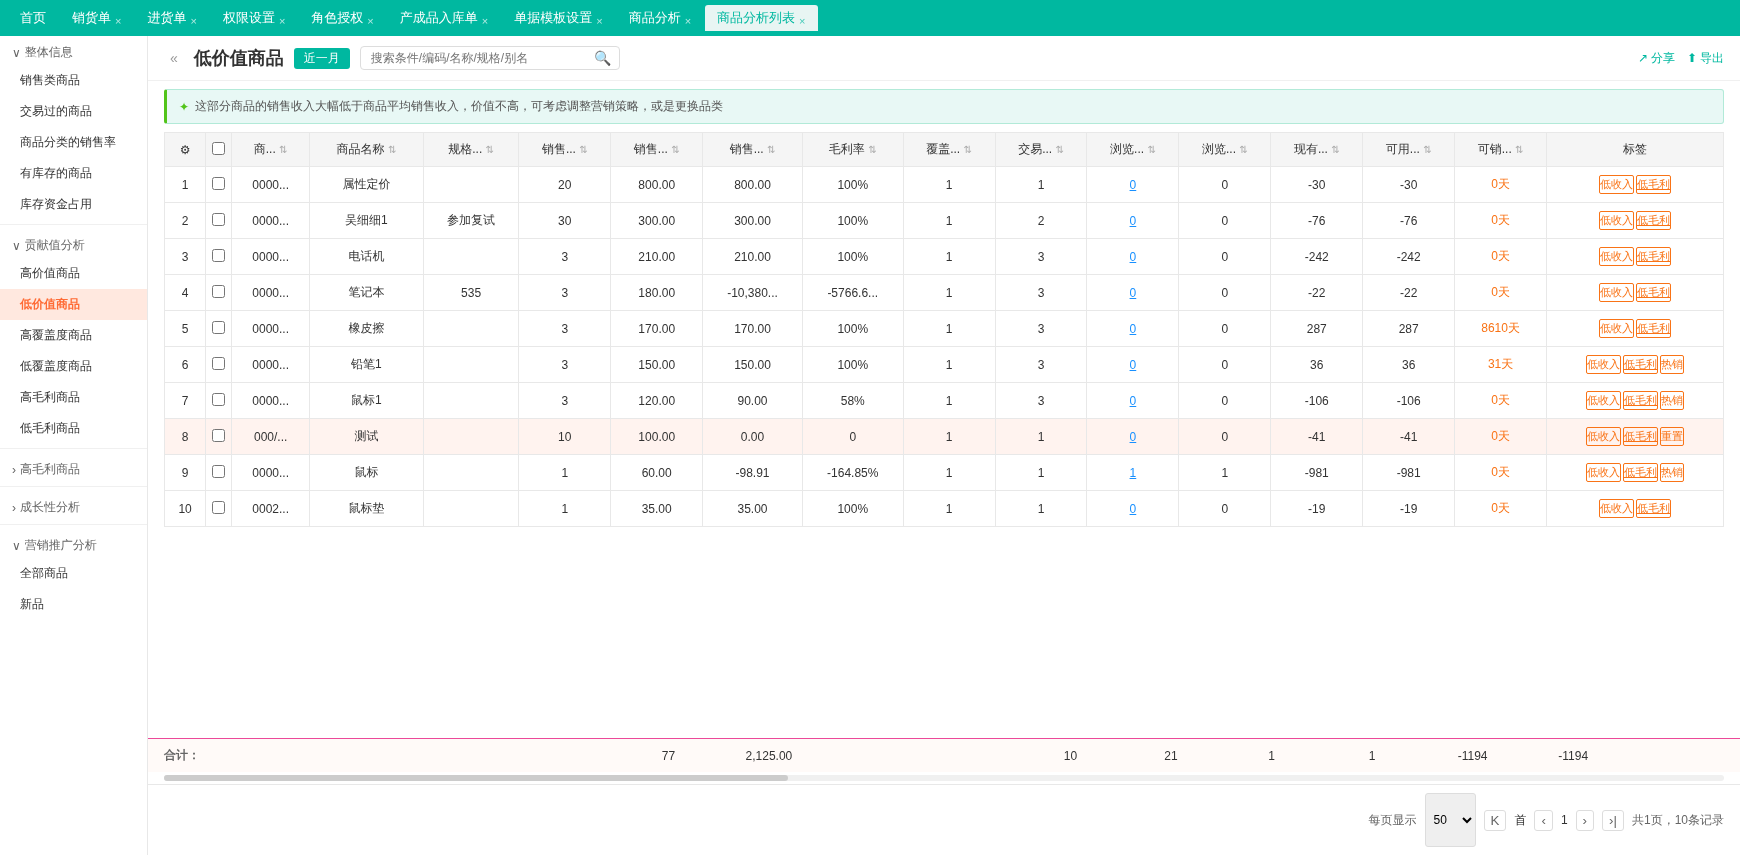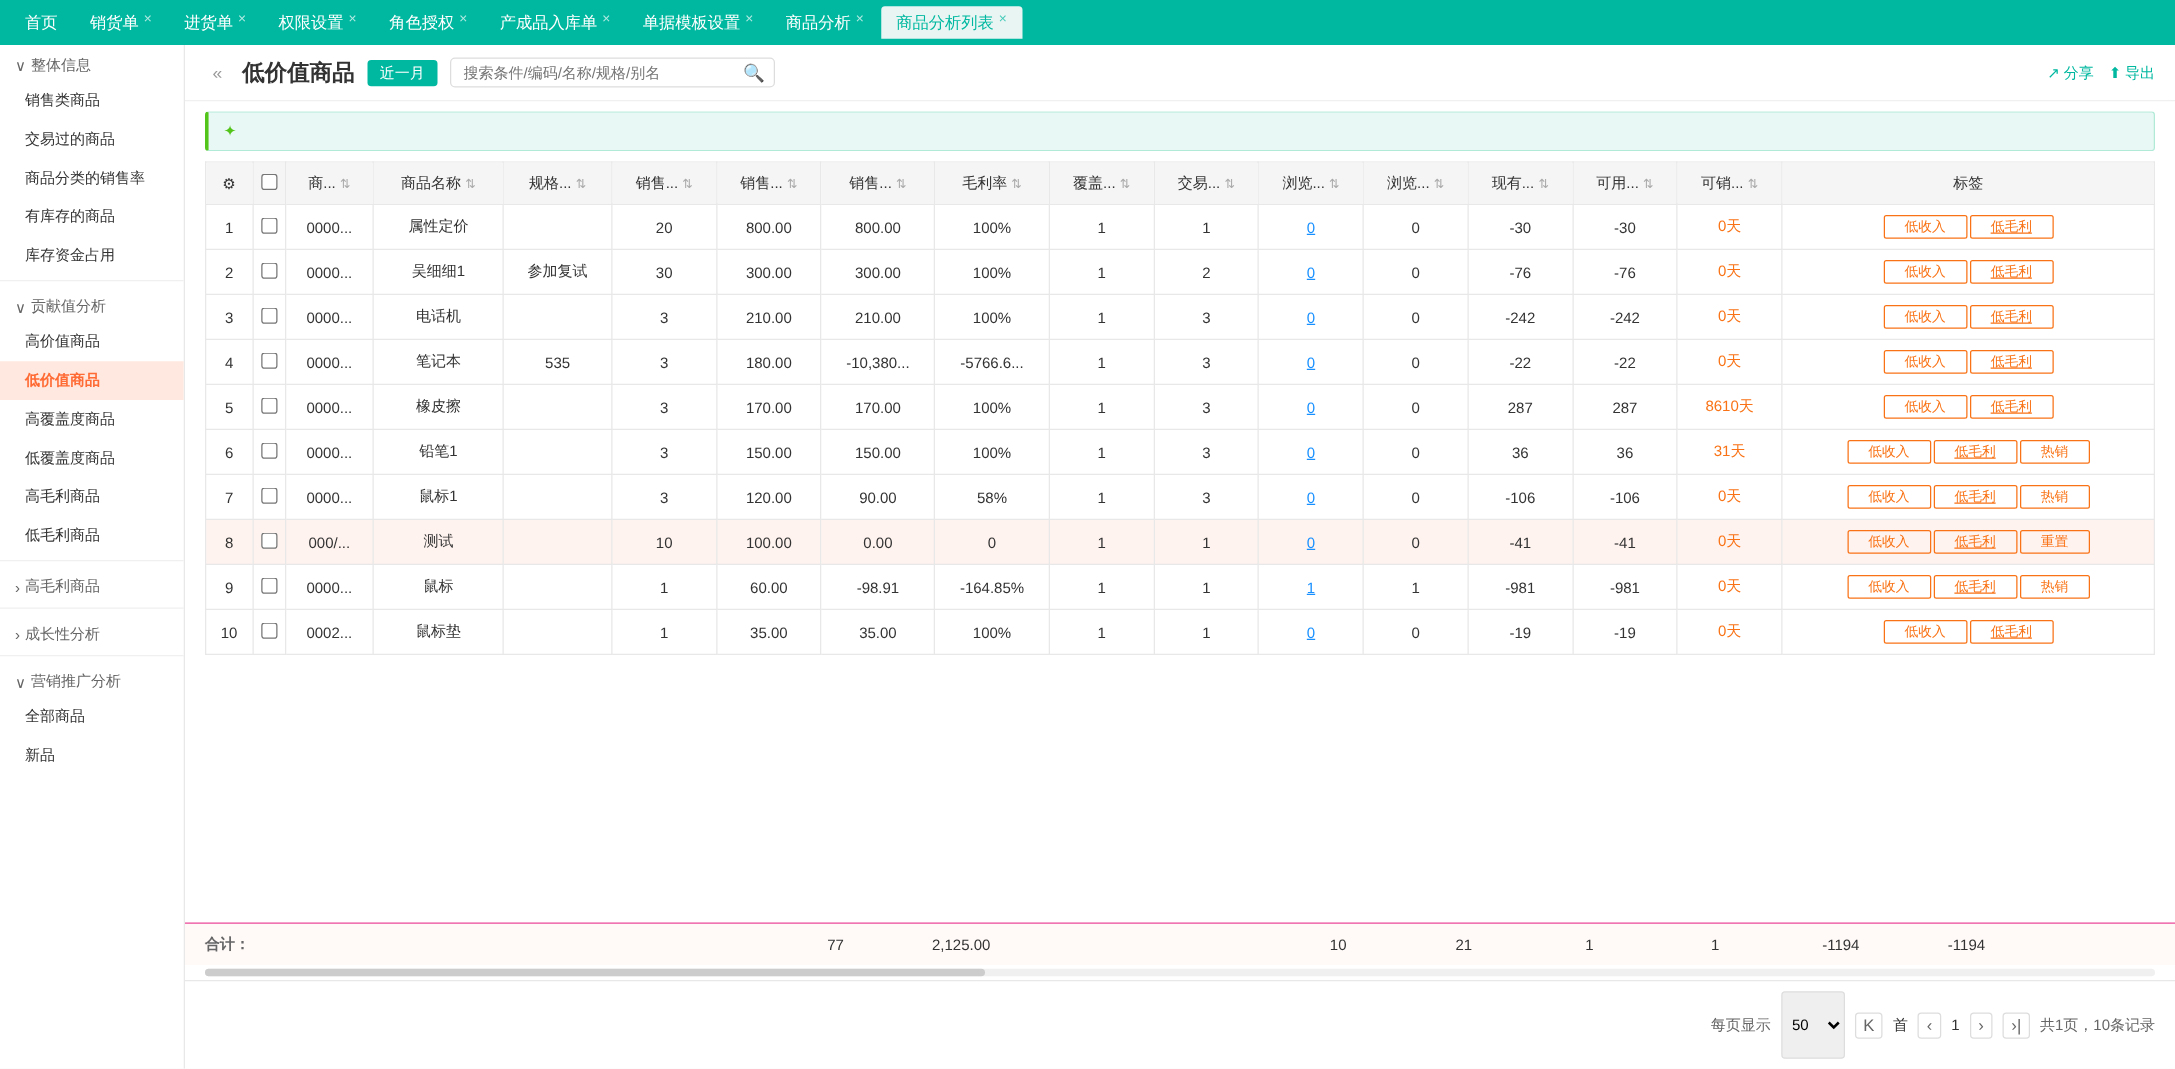--- a/index.html
+++ b/index.html
@@ -14,21 +14,21 @@
       padding: 0 8px;
       gap: 2px;
     }
     .top-nav .nav-item {
       color: #fff;
       padding: 4px 12px;
       cursor: pointer;
       border-radius: 3px 3px 0 0;
       font-size: 13px;
       white-space: nowrap;
-      display: flex; align-items: flex-start; gap: 4px;
+      display: flex; align-items: flex-end; gap: 4px;
     }
     .top-nav .nav-item.active { background: #e8f5f3; color: #00b8a0; }
     .top-nav .nav-item .close-x { font-size: 11px; opacity: 0.7; }
 
     
     .main-layout { display: flex; height: calc(100vh - 36px); }
 
     
     .sidebar {
       width: 148px;
@@ -154,21 +154,21 @@
       border: 1px solid #e8e8e8;
       padding: 7px 6px;
       text-align: center;
       color: #333;
     }
     tbody tr.highlighted td { background: #fff3ef; }
     .tag-badge {
       display: inline-block;
       border: 1px solid;
       border-radius: 2px;
-      padding: 1px 16px;
+      padding: 1px 0;
       font-size: 11px;
       margin: 1px;
     }
     .tag-low-income { color: #f97316; border-color: #f97316; }
     .tag-low-profit { color: #f97316; border-color: #f97316; text-decoration: underline; }
     .tag-hot { color: #f97316; border-color: #f97316; }
     .tag-rec { color: #f97316; border-color: #f97316; }
     .link-text { color: #1890ff; text-decoration: underline; cursor: pointer; }
     .zero-days { color: #f97316; }
     .days-text { color: #f97316; }
@@ -344,20 +344,21 @@
         </div>
         <div class="header-btn">
           <span>⬆</span>
           <span>导出</span>
         </div>
       </div>
     </div>
 
     <div class="info-banner">
       <span class="star">✦</span>
+      <span>这部分商品的销售收入大幅低于商品平均销售收入，价值不高，可考虑调整营销策略，或是更换品类</span>
     </div>
 
     <div class="table-wrap">
       <table>
         <thead>
           <tr>
             <th>⚙</th>
             <th><input type="checkbox" style=""></th>
             <th>商... <span class="sort-icon">⇅</span></th>
             <th>商品名称 <span class="sort-icon">⇅</span></th>

